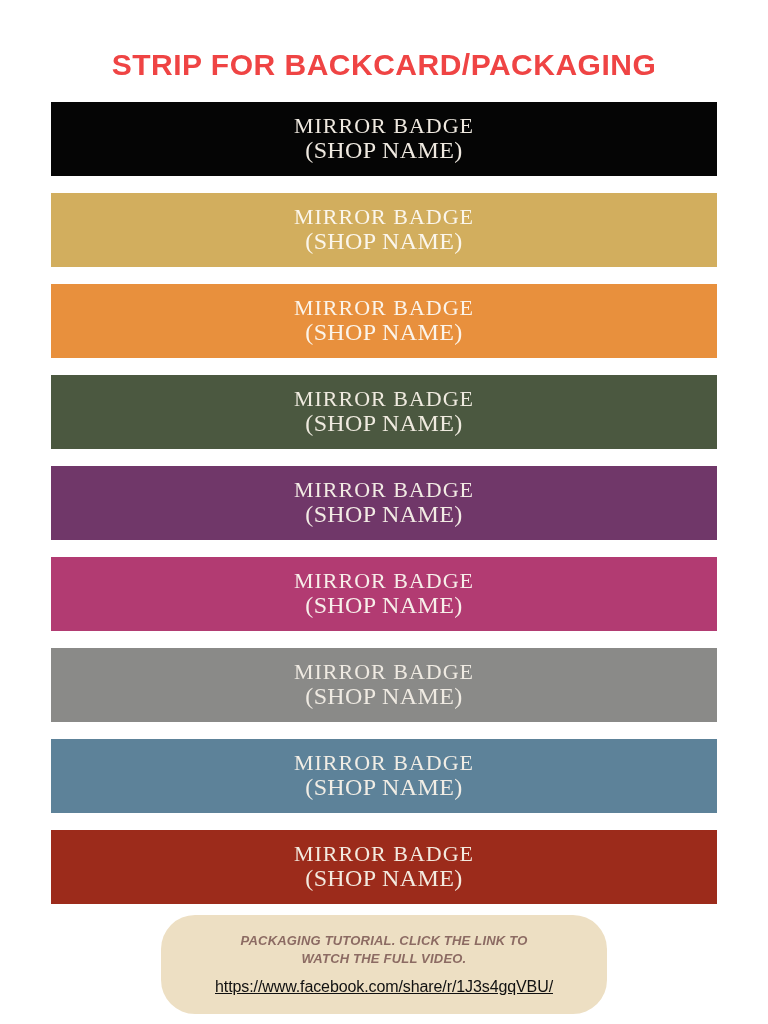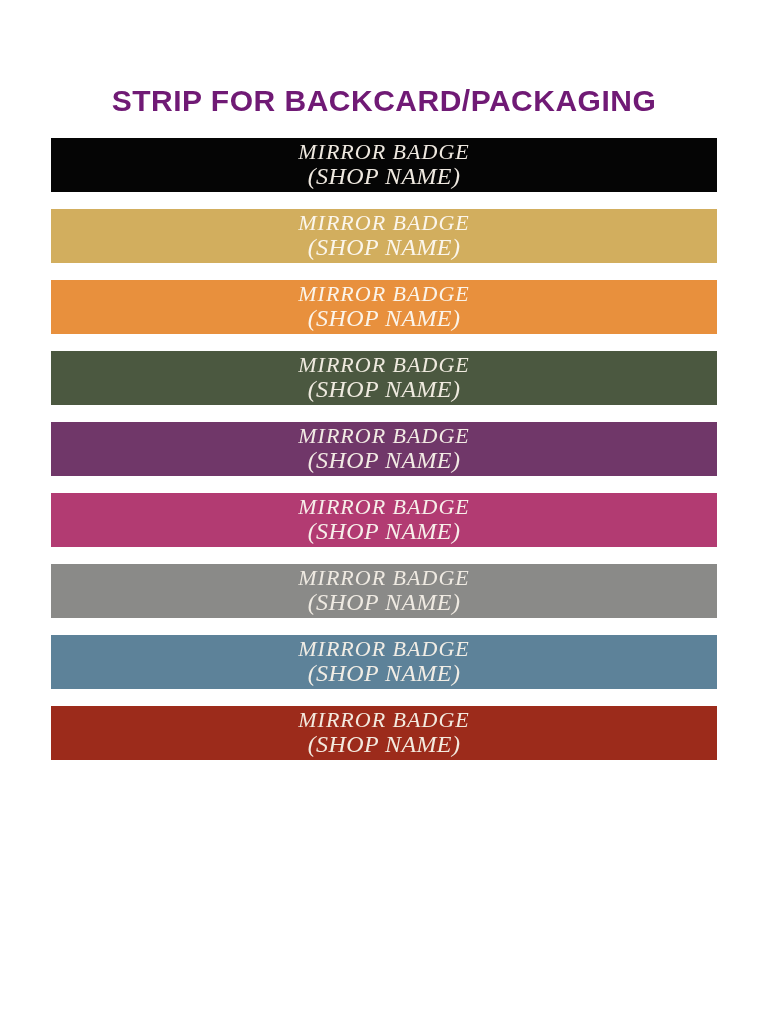--- a/index.html
+++ b/index.html
@@ -34,29 +34,28 @@
     white-space: nowrap;
   }
   .strips {
     margin-top: 21px;
     padding: 0 51px 0 51px;
     display: flex;
     flex-direction: column;
     gap: 17px;
   }
   .strip {
-    height: 54px;
+    height: 74px;
     width: 666px;
     box-sizing: border-box;
     display: flex;
     flex-direction: column;
     align-items: center;
     justify-content: center;
     text-align: center;
-    font-style: italic;
   }
   .strip-line1 {
     font-family: "Liberation Serif", "DejaVu Serif", serif;
     font-size: 22px;
     letter-spacing: 1.0px;
     line-height: 1.08;
     white-space: nowrap;
   }
   .strip-line2 {
     font-family: "Liberation Serif", "DejaVu Serif", serif;
@@ -99,21 +98,21 @@
     letter-spacing: -0.1px;
     white-space: nowrap;
     display: inline-block;
   }
 </style>
 </head>
 <body style="background: rgb(255, 255, 255);">
 
 <div class="page" style="background: rgb(255, 255, 255);">
 
-  <h1 class="page-title" style="color: #701a75; margin-top: 36px;">STRIP FOR BACKCARD/PACKAGING</h1>
+  <h1 class="page-title" style="color: #ef4444;">STRIP FOR BACKCARD/PACKAGING</h1>
 
   <div class="strips">
 
     <div class="strip" style="background-color: rgb(5, 5, 5); color: rgb(239, 233, 224);">
       <div class="strip-line1">MIRROR BADGE</div>
       <div class="strip-line2">(SHOP NAME)</div>
     </div>
 
     <div class="strip" style="background-color: rgb(210, 174, 94); color: rgb(251, 246, 236);">
       <div class="strip-line1">MIRROR BADGE</div>
@@ -150,14 +149,21 @@
       <div class="strip-line2">(SHOP NAME)</div>
     </div>
 
     <div class="strip" style="background-color: rgb(156, 43, 27); color: rgb(243, 234, 223);">
       <div class="strip-line1">MIRROR BADGE</div>
       <div class="strip-line2">(SHOP NAME)</div>
     </div>
 
   </div>
 
+  <div class="footer-wrap">
+    <div class="footer-box" style="background-color: rgb(237, 223, 195);">
+      <div class="footer-note" style="color: rgb(140, 107, 99);">PACKAGING TUTORIAL. CLICK THE LINK TO
+WATCH  THE FULL VIDEO.</div>
+      <a class="footer-link" href="#" style="color: rgb(17, 17, 17);">https://www.facebook.com/share/r/1J3s4gqVBU/</a>
+    </div>
+  </div>
 
 </div>
 
 </body></html>

